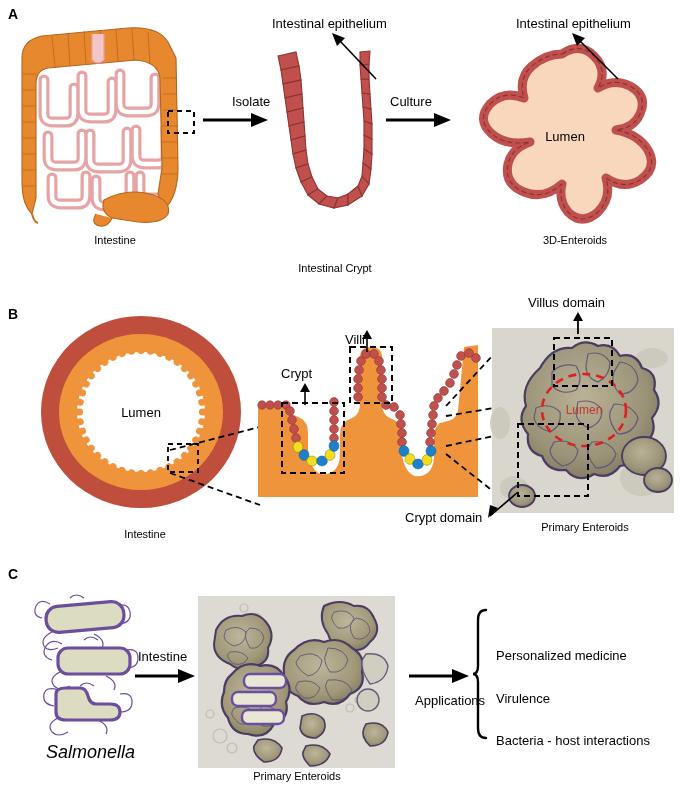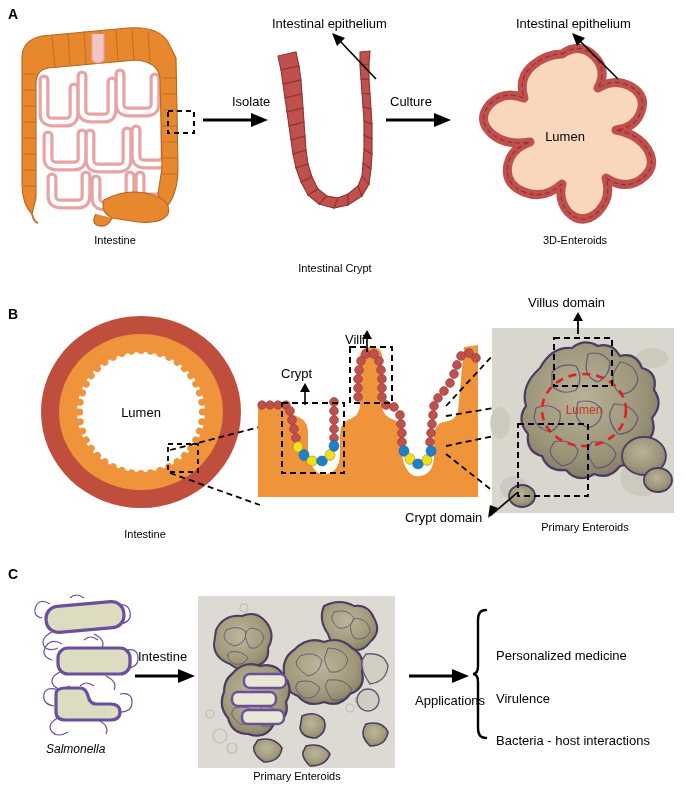--- a/index.html
+++ b/index.html
@@ -3,21 +3,21 @@
 <meta charset="utf-8">
 <style>
   html,body{margin:0;padding:0;background:#ffffff;}
   body{width:686px;height:796px;position:relative;
        font-family:"Liberation Sans",sans-serif;color:#000;overflow:hidden;}
   .fig{position:absolute;inset:0;width:686px;height:796px;}
   .abs{position:absolute;}
   .panel-letter{font-size:14px;font-weight:bold;letter-spacing:0;}
   .cap{font-size:11px;text-align:center;white-space:nowrap;}
   .lbl{font-size:13px;white-space:nowrap;}
-  .lbl-ital{font-size:12px;font-style:italic;white-space:nowrap;}
+  .lbl-ital{font-size:18px;font-style:italic;white-space:nowrap;}
   svg{display:block;overflow:visible;}
 </style>
 </head>
 <body>
 
 <div class="fig">
 
 <div class="abs panel-letter" style="left:8px;top:6px;">A</div>
 
 <svg class="abs" style="left:8px;top:18px;" width="190" height="205" viewBox="0 0 190 205">

